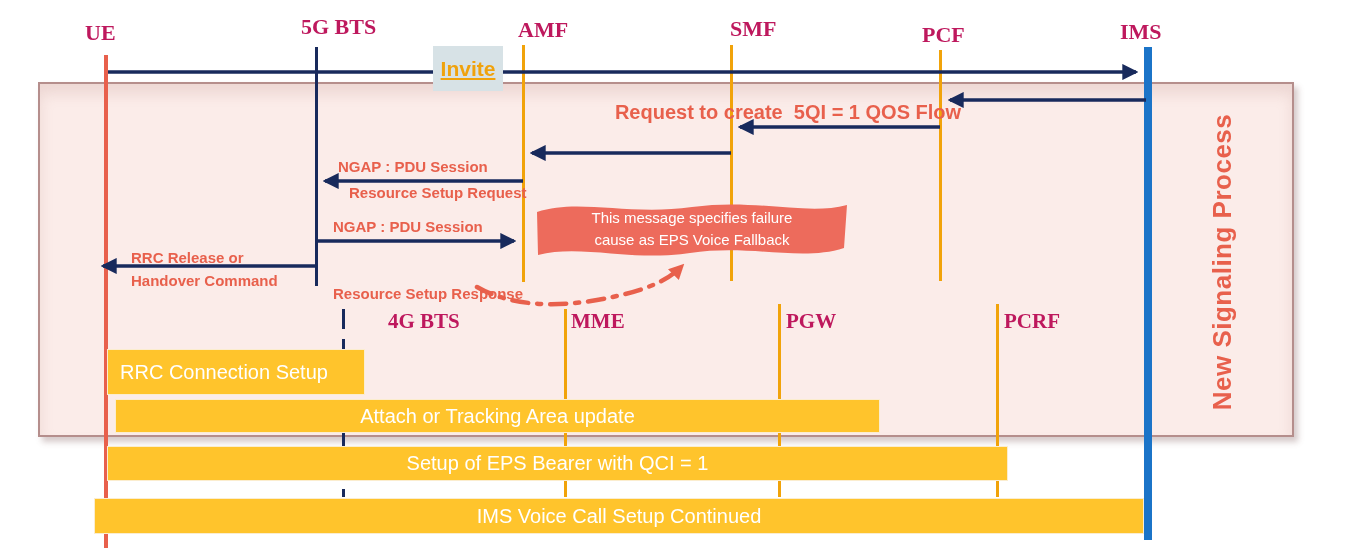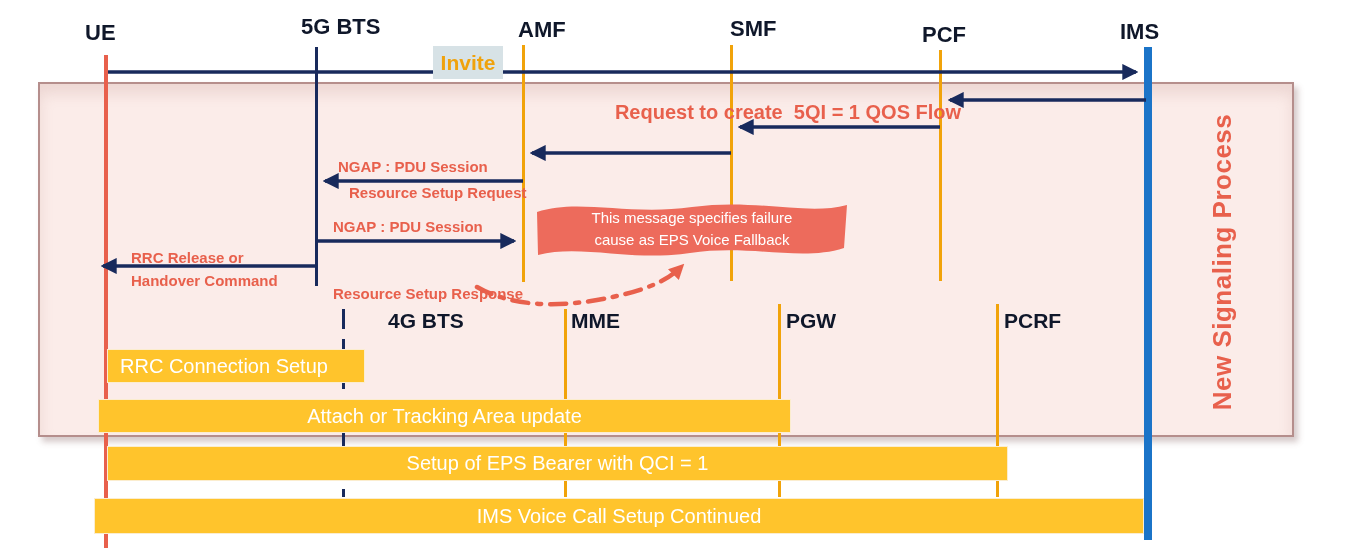--- a/index.html
+++ b/index.html
@@ -11,29 +11,29 @@
   
   #panel{
     left:38px;top:82px;width:1256px;height:355px;
     background:linear-gradient(180deg,#f6dcd8 0%,#fbeceа 0%,#fbece9 9%,#fbece9 100%);
     background-color:var(--pink);
     border:2px solid var(--pink_border);
     box-shadow:4px 5px 6px rgba(120,80,80,.30), inset 0 10px 14px rgba(180,120,115,.18);
     box-sizing:border-box;
   }
   .vline{position:absolute;}
-  .node-label{position:absolute;font-weight:bold;color:#0f172a;white-space:nowrap;}
+  .node-label{position:absolute;font-weight:bold;color:#be185d;white-space:nowrap;font-family:Liberation Serif, serif;}
   .row1{font-size:22px;}
   .row2{font-size:21px;}
   .msg{position:absolute;color:var(--coral);font-weight:bold;font-size:15px;white-space:pre;}
   #req-create{font-size:20px;width:420px;text-align:center;}
   #invite-box{
-    left:433px;top:46px;width:70px;height:33px;background:var(--invite_bg);
+    left:433px;top:46px;width:70px;height:45px;background:var(--invite_bg);
     color:var(--invite_text);font-weight:bold;font-size:21px;
-    display:flex;align-items:center;justify-content:center;
+    display:flex;align-items:center;justify-content:center;text-decoration:underline;
   }
   #banner{left:533px;top:194px;width:318px;height:72px;}
   #banner-text{
     position:absolute;left:0;top:13px;width:100%;text-align:center;
     color:#fff;font-size:15px;line-height:22px;font-weight:normal;
   }
   .bar{
     position:absolute;background:var(--gold);border:1px solid #fbedcf;box-sizing:border-box;
     color:#fff;font-size:20px;display:flex;align-items:center;justify-content:center;
     white-space:nowrap;
@@ -109,22 +109,22 @@
   <div id="banner" class="abs">
     <svg width="318" height="72" viewBox="0 0 318 72">
       <path id="wavepath" d="M 4,18 C 45,4 95,22 159,13 C 223,4 273,22 314,11 L 311,54 C 268,68 218,50 157,59 C 98,68 48,50 5,61 Z"></path>
     </svg>
     <div id="banner-text">
       <span style="display:block">This message specifies failure</span>
       <span style="display:block">cause as EPS Voice Fallback</span>
     </div>
   </div>
 
-  <div class="bar left" style="left:107px;top:349px;width:258px;height:34px;">RRC Connection Setup</div>
-  <div class="bar" style="left:98px;top:399px;width:693px;height:34px;">Attach or Tracking Area update</div>
+  <div class="bar left" style="left:107px;top:349px;width:258px;height:46px;">RRC Connection Setup</div>
+  <div class="bar" style="left:115px;top:399px;width:765px;height:34px;">Attach or Tracking Area update</div>
   <div class="bar" style="left:107px;top:446px;width:901px;height:35px;">Setup of EPS Bearer with QCI = 1</div>
   <div class="bar" style="left:94px;top:498px;width:1050px;height:36px;">IMS Voice Call Setup Continued</div>
 
   <div class="node-label row1" style="left:85px;top:20px;">UE</div>
   <div class="node-label row1" style="left:301px;top:14px;">5G BTS</div>
   <div class="node-label row1" style="left:518px;top:17px;">AMF</div>
   <div class="node-label row1" style="left:730px;top:16px;">SMF</div>
   <div class="node-label row1" style="left:922px;top:22px;">PCF</div>
   <div class="node-label row1" style="left:1120px;top:19px;">IMS</div>
 

